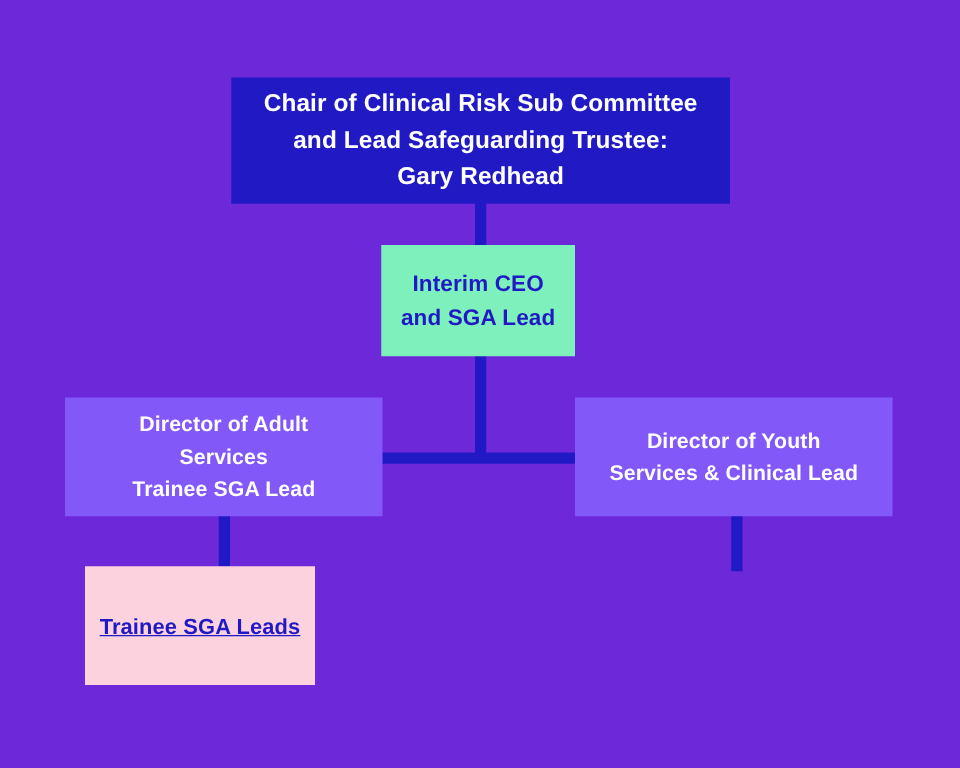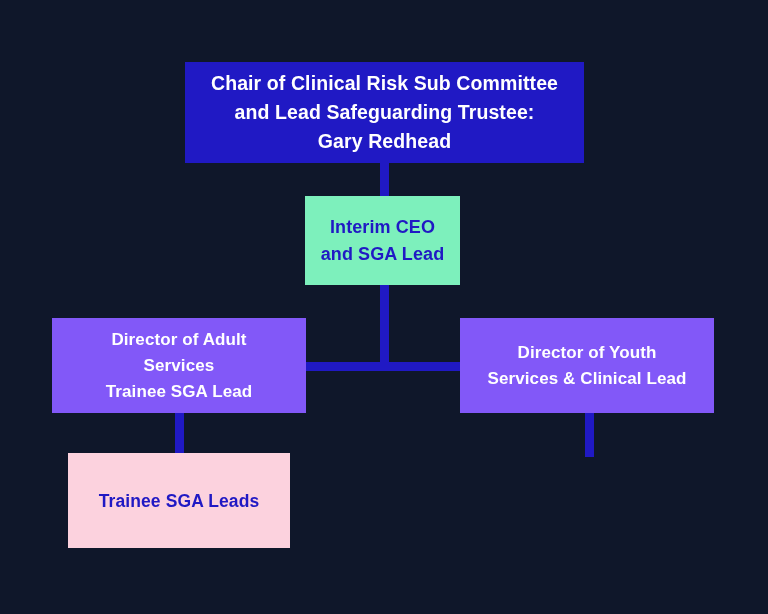--- a/index.html
+++ b/index.html
@@ -7,21 +7,21 @@
     padding: 0;
     background: #ffffff;
   }
   body {
     font-family: "Liberation Sans", sans-serif;
   }
   #org-chart {
     position: relative;
     width: 768px;
     height: 614px;
-    background: #0f172a;
+    background: #6d28d9;
     overflow: hidden;
   }
   .node {
     position: absolute;
     display: flex;
     align-items: center;
     justify-content: center;
     text-align: center;
     box-sizing: border-box;
     z-index: 2;
@@ -103,18 +103,18 @@
     <span class="node-label">Director of Adult
 Services
 Trainee SGA Lead</span>
   </div>
 
   <div class="node node-director" style="left:460px; top:318px; width:254px; height:95px;align-items:center;">
     <span class="node-label">Director of Youth
 Services &amp; Clinical Lead</span>
   </div>
 
-  <div class="node node-lead" style="left:68px; top:453px; width:222px; height:95px;">
+  <div class="node node-lead" style="left:68px; top:453px; width:184px; height:95px;text-decoration:underline;">
     <span class="node-label">Trainee SGA Leads</span>
   </div>
 
 
 </div>
 
 </body></html>

